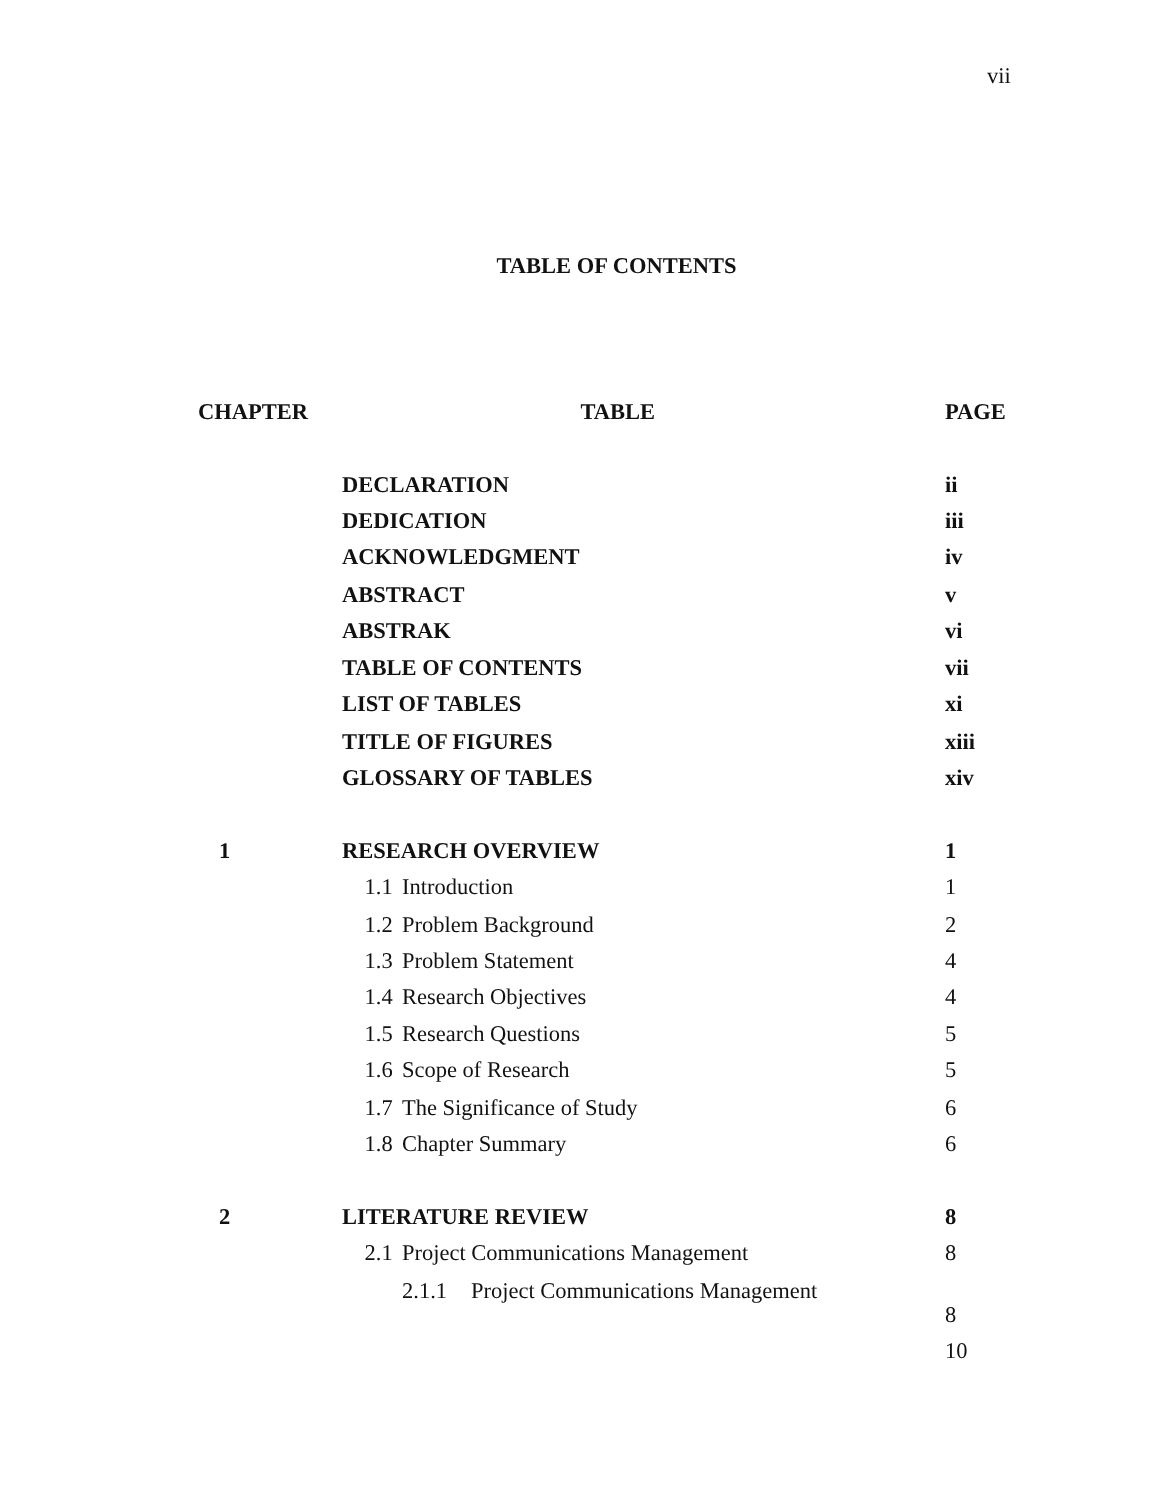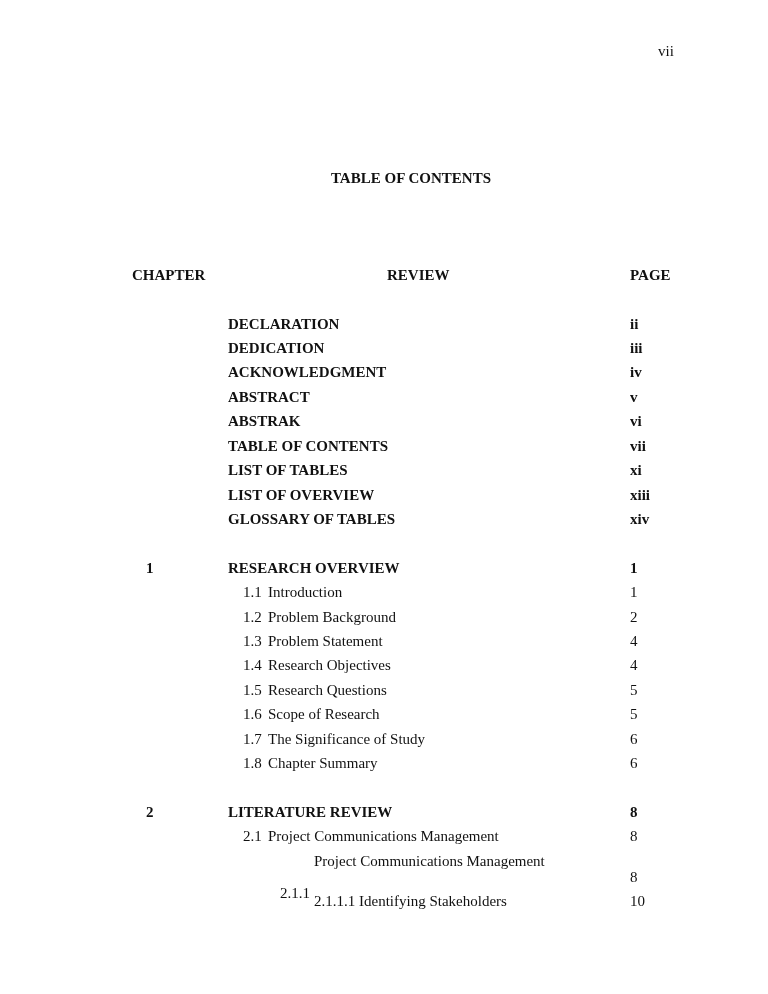--- a/index.html
+++ b/index.html
@@ -49,34 +49,34 @@
       width: 714px;
       height: 20px;
       font-size: 15px;
     }
     .row .chap { position: absolute; left: 146px; font-weight: bold; }
     .row .num { position: absolute; left: 243px; }
     .row .label { position: absolute; left: 228px; }
     .row .pg { position: absolute; left: 630px; }
     .row.bold .label, .row.bold .pg { font-weight: bold; }
     .row.sub .label { left: 268px; }
-    .row.subsub .num { left: 280px; margin-top: 32px; }
+    .row.subsub .num { left: 268px; }
     .row.subsub .label { left: 314px; line-height: 16px; }
     .row.subsubsub .label { left: 314px; }
   </style>
 </head>
 <body>
 
 <div class="page-number">vii</div>
 
 <div class="doc-title">TABLE OF CONTENTS</div>
 
 <div class="header-row">
   <span class="h-chapter">CHAPTER</span>
-  <span class="h-title">REVIEW</span>
+  <span class="h-title">TABLE</span>
   <span class="h-page">PAGE</span>
 </div>
 
 <div class="row bold" style="top:316px">
   <span class="label">DECLARATION</span>
   <span class="pg">ii</span>
 </div>
 <div class="row bold" style="top:340px">
   <span class="label">DEDICATION</span>
   <span class="pg">iii</span>
@@ -95,21 +95,21 @@
 </div>
 <div class="row bold" style="top:438px">
   <span class="label">TABLE OF CONTENTS</span>
   <span class="pg">vii</span>
 </div>
 <div class="row bold" style="top:462px">
   <span class="label">LIST OF TABLES</span>
   <span class="pg">xi</span>
 </div>
 <div class="row bold" style="top:487px">
-  <span class="label">LIST OF OVERVIEW</span>
+  <span class="label">TITLE OF FIGURES</span>
   <span class="pg">xiii</span>
 </div>
 <div class="row bold" style="top:511px">
   <span class="label">GLOSSARY OF TABLES</span>
   <span class="pg">xiv</span>
 </div>
 
 <div class="row bold" style="top:560px">
   <span class="chap">1</span>
   <span class="label">RESEARCH OVERVIEW</span>
@@ -167,15 +167,14 @@
   <span class="pg">8</span>
 </div>
 <div class="row subsub" style="top:853px; height:36px">
   <span class="num">2.1.1</span>
   <span class="label">
     <span style="display:block">Project Communications Management</span>
   </span>
   <span class="pg" style="top:16px">8</span>
 </div>
 <div class="row subsubsub" style="top:893px">
-  <span class="label">2.1.1.1 Identifying Stakeholders</span>
   <span class="pg">10</span>
 </div>
 
 </body></html>

